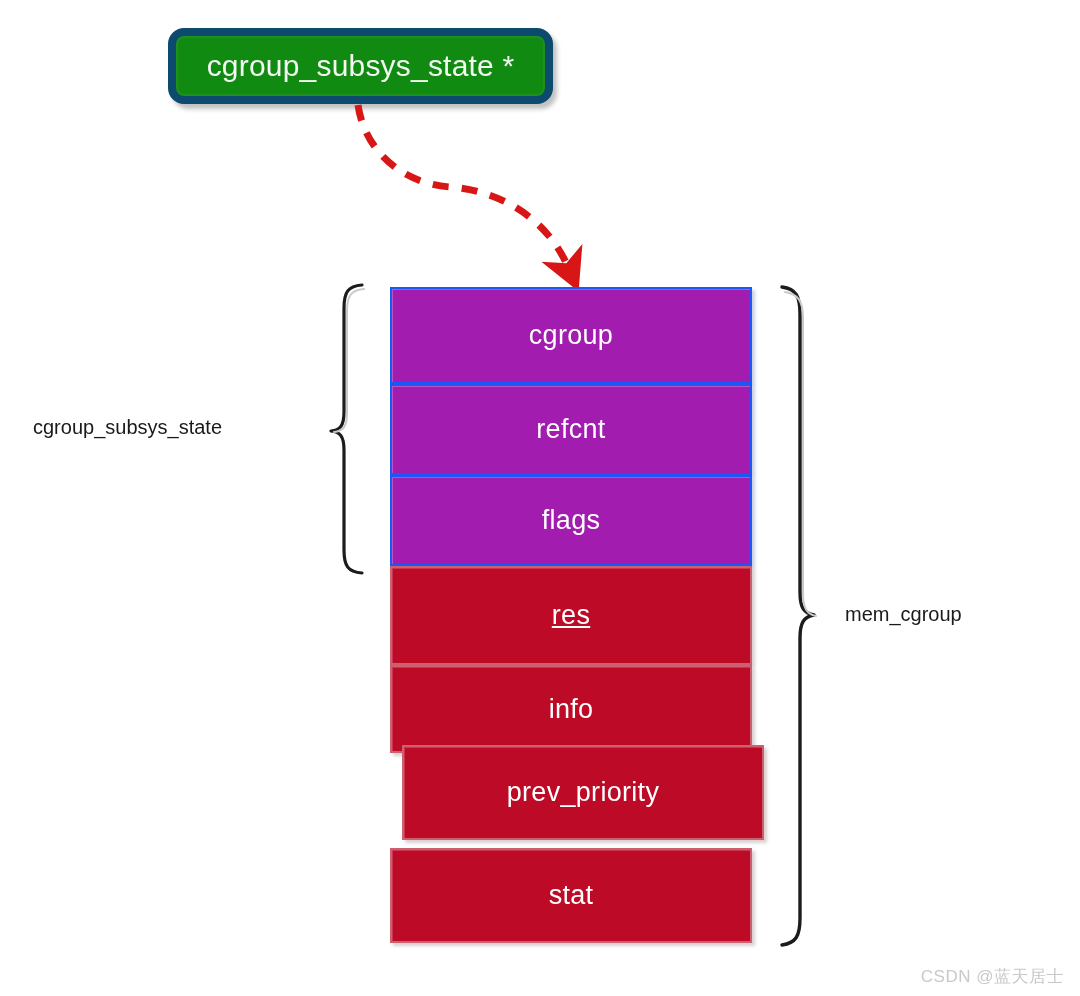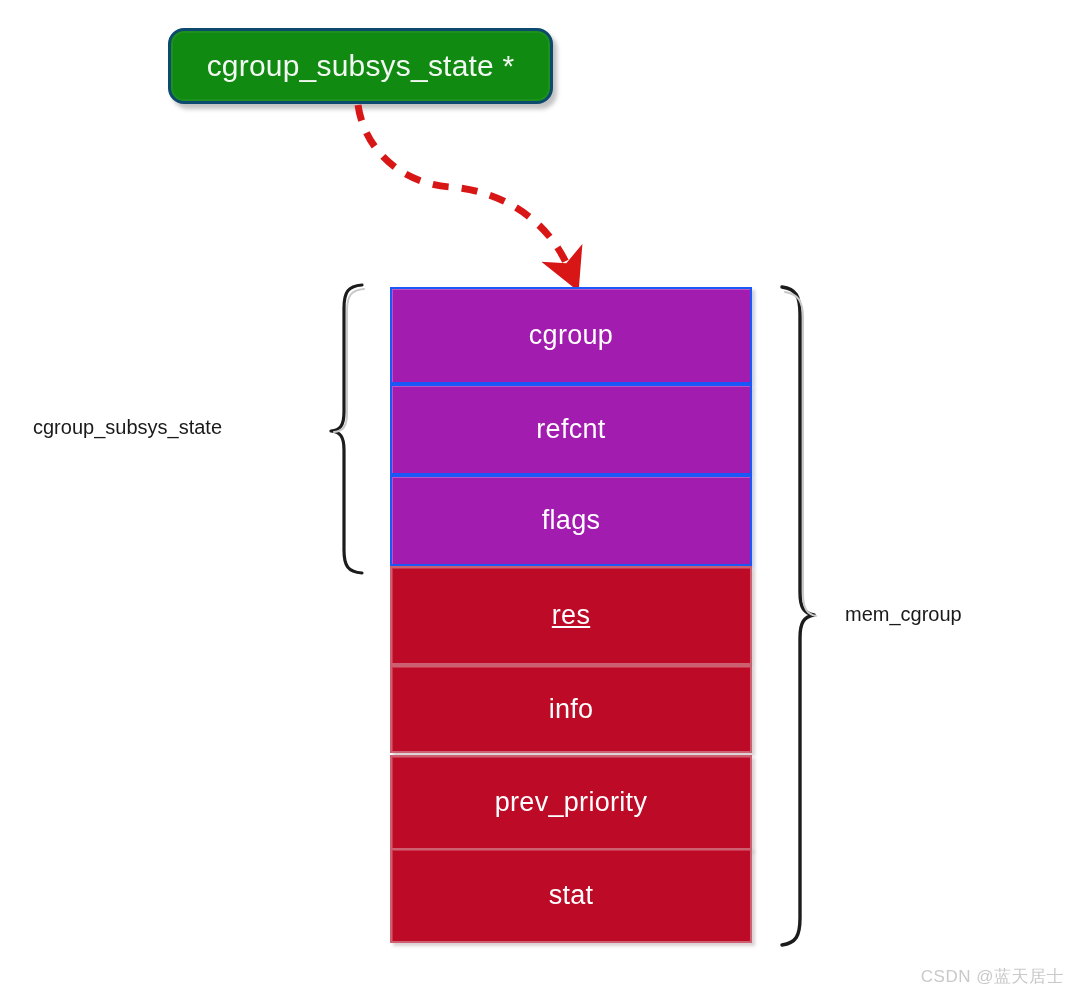--- a/index.html
+++ b/index.html
@@ -21,21 +21,21 @@
   
   .ptr-box {
     position: absolute;
     left: 168px;
     top: 28px;
     width: 385px;
     height: 76px;
     box-sizing: border-box;
     border-radius: 16px;
     background: #108a10;
-    border: 3px solid #0c4a6e;
+    border: 8px solid #0c4a6e;
     box-shadow: 4px 5px 4px rgba(120,120,120,0.45),
                 inset 0 0 0 2px rgba(255,255,255,0.06);
     display: flex;
     align-items: center;
     justify-content: center;
   }
   .ptr-box-label {
     color: #f2f8f2;
     font-size: 30px;
     letter-spacing: 0.2px;
@@ -164,21 +164,21 @@
     </div>
     <div class="field-row blue" style="top:188px; height:91px;">
       <span>flags</span>
     </div>
     <div class="field-row red" style="top:279px; height:99px;text-decoration:underline;">
       <span>res</span>
     </div>
     <div class="field-row red" style="top:378px; height:88px;">
       <span>info</span>
     </div>
-    <div class="field-row red" style="top:468px; height:95px;">
+    <div class="field-row red" style="top:458px; height:95px;margin-left:12px;">
       <span>prev_priority</span>
     </div>
     <div class="field-row red" style="top:561px; height:95px;">
       <span>stat</span>
     </div>
   </div>
 
   <div class="watermark">CSDN @蓝天居士</div>
 
 </div>

